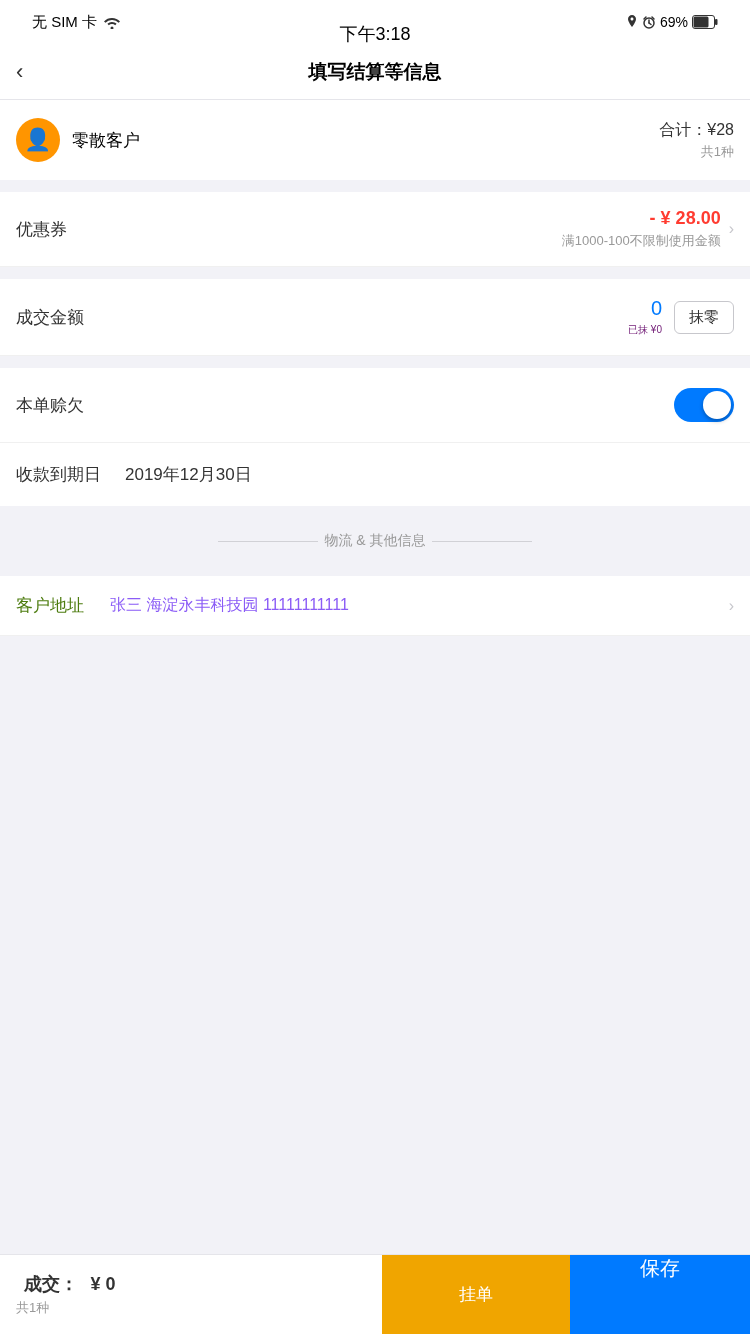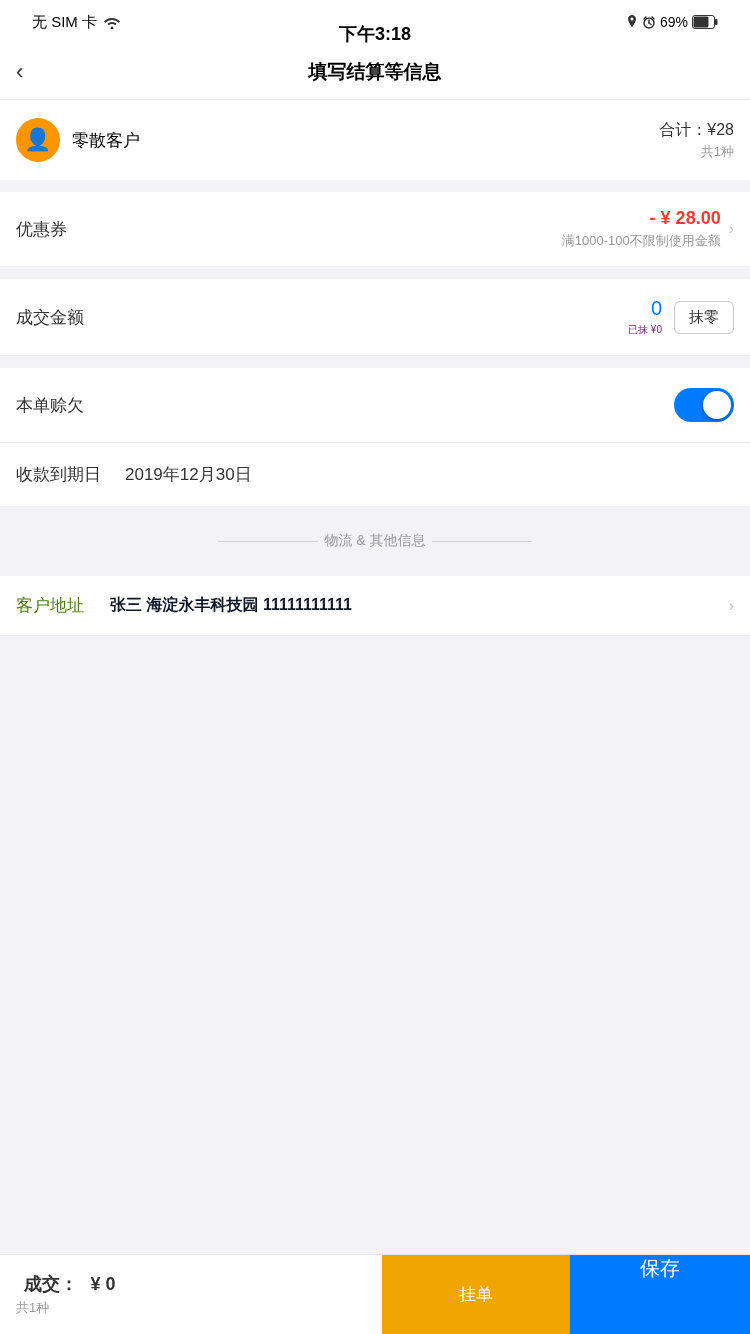--- a/index.html
+++ b/index.html
@@ -18,21 +18,21 @@
       height: 44px;
       background: #fff;
       display: flex;
       align-items: center;
       justify-content: space-between;
       padding: 0 32px;
       font-size: 15px;
       font-weight: 500;
     }
     .status-left { display: flex; align-items: center; gap: 6px; }
-    .status-center { font-size: 18px; font-weight: 700; position: absolute; left: 50%; transform: translateX(-50%); margin-top: 24px; }
+    .status-center { font-size: 18px; font-weight: 400; position: absolute; left: 50%; transform: translateX(-50%); margin-top: 24px; }
     .status-right { display: flex; align-items: center; gap: 4px; font-size: 14px; }
 
     
     .nav-bar {
       height: 56px;
       background: #fff;
       display: flex;
       align-items: center;
       justify-content: center;
       position: relative;
@@ -303,23 +303,22 @@
       border-bottom: 1px solid #f0f0f0;
     }
     .address-left {
       font-size: 17px;
       color: #4d7c0f;
       flex-shrink: 0;
       margin-right: 26px;
     }
     .address-value {
       font-size: 16px;
-      color: #0f172a;
+      color: #8b5cf6;
       flex: 1;
-      font-weight: bold;
     }
 
     
     .bottom-bar {
       position: fixed;
       bottom: 0;
       left: 0;
       width: 750px;
       height: 80px;
       background: #fff;

